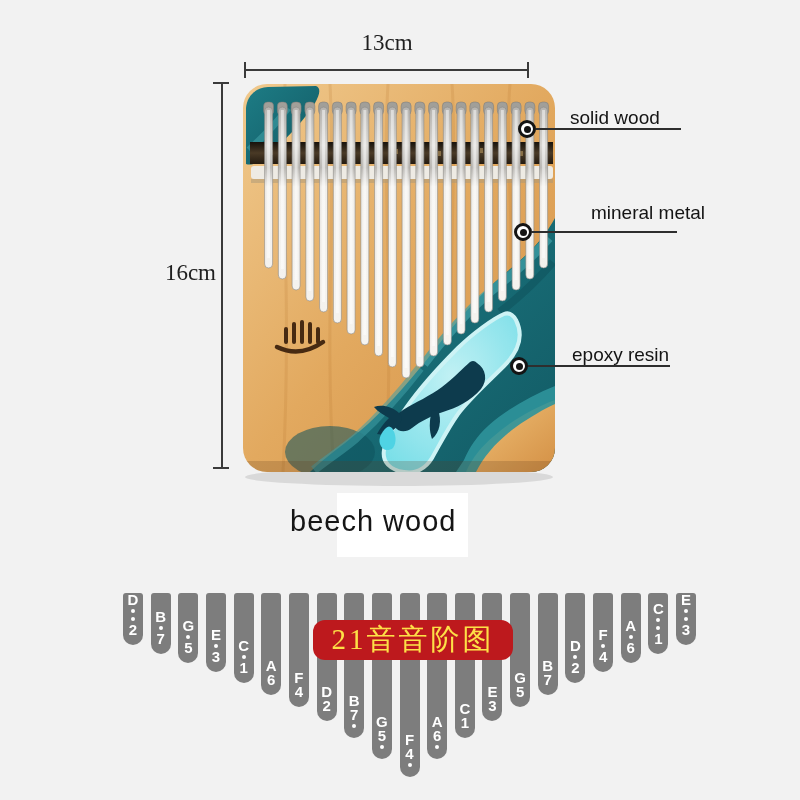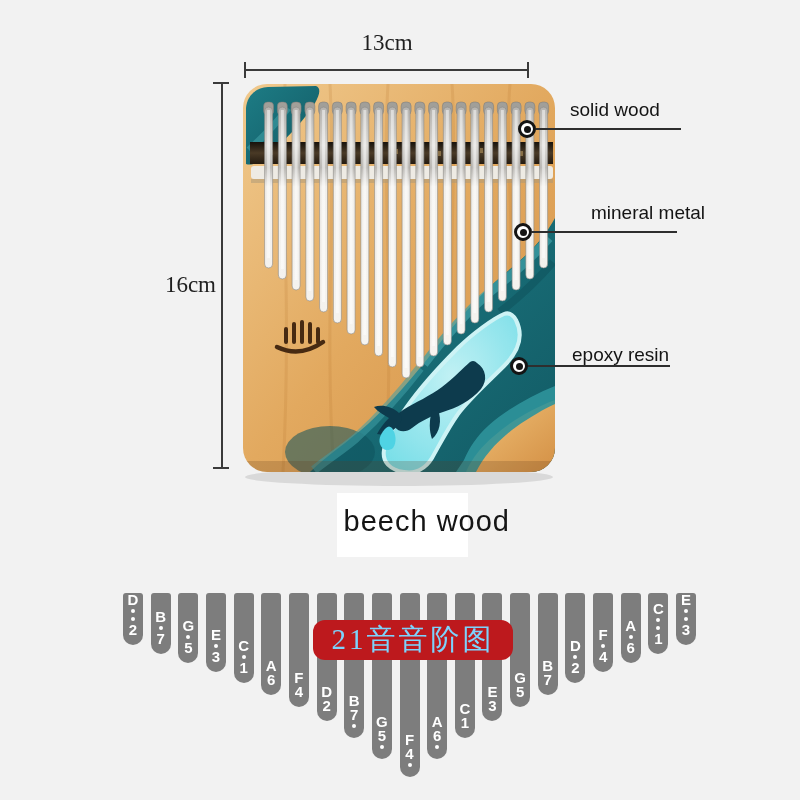--- a/index.html
+++ b/index.html
@@ -4,43 +4,43 @@
 <style>
   html,body{margin:0;padding:0;}
   body{width:800px;height:800px;overflow:hidden;font-family:"Liberation Sans",sans-serif;}
   #stage{position:relative;width:800px;height:800px;background:#f2f2f2;}
   .abs{position:absolute;}
 
   
   .dim-line{background:#3a3a3a;}
   .dim-label{color:#1f1f1f;font-family:"Liberation Serif",serif;font-size:23px;}
   #dim-w-label{left:327px;top:30px;width:120px;text-align:center;}
-  #dim-h-label{left:148px;top:272px;width:68px;text-align:right;}
+  #dim-h-label{left:148px;top:260px;width:68px;text-align:right;}
 
   
   .callout-label{color:#141414;font-size:19px;white-space:nowrap;}
   .callout-line{height:2px;background:#2e2e2e;}
   .callout-dot{width:12px;height:12px;border:3px solid #141414;border-radius:50%;background:#fff;
                display:flex;align-items:center;justify-content:center;}
   .callout-dot::after{content:"";width:7px;height:7px;border-radius:50%;background:#141414;}
 
   
   #material-panel{left:337px;top:493px;width:131px;height:64px;background:#ffffff;}
-  #material-label{left:290px;top:505px;width:220px;text-align:right;font-size:29px;color:#151515;
+  #material-label{left:290px;top:505px;width:220px;text-align:left;font-size:29px;color:#151515;
                   letter-spacing:1px;white-space:nowrap;}
 
   
   #scale-diagram{left:0;top:0;width:800px;height:800px;}
   .scale-tine{position:absolute;border-radius:3px 3px 10px 10px;display:flex;flex-direction:column;
               justify-content:flex-end;align-items:center;padding-bottom:8px;box-sizing:border-box;}
   .note-char{color:#fff;font-size:15px;font-weight:bold;line-height:14px;}
   .oct-dot{width:4px;height:4px;border-radius:50%;background:#fff;margin:2px 0;}
   #scale-badge{left:313px;top:620px;width:200px;height:40px;border-radius:12px;
                display:flex;align-items:center;justify-content:center;}
-  #scale-badge span{color:#7dd3fc;font-family:"Liberation Serif",serif;font-size:29px;
+  #scale-badge span{color:#fde047;font-family:"Liberation Serif",serif;font-size:29px;
                     letter-spacing:3px;white-space:nowrap;}
 </style>
 </head>
 <body>
 
 <div id="stage" style="background: rgb(242, 242, 242);">
 
   <svg class="abs" style="left:0;top:0;" width="800" height="580" viewBox="0 0 800 580">
     <defs>
       <linearGradient id="woodGrad" x1="0" y1="0" x2="1" y2="1">
@@ -207,21 +207,21 @@
   <div class="abs dim-line" style="left:244px;top:62px;width:2px;height:16px;"></div>
   <div class="abs dim-line" style="left:527px;top:62px;width:2px;height:16px;"></div>
 
   <div class="abs dim-label" id="dim-h-label">16cm</div>
   <div class="abs dim-line" style="left:221px;top:83px;width:2px;height:386px;"></div>
   <div class="abs dim-line" style="left:213px;top:82px;width:16px;height:2px;"></div>
   <div class="abs dim-line" style="left:213px;top:467px;width:16px;height:2px;"></div>
 
   <div class="abs callout-dot" style="left:518px;top:120px;"></div>
   <div class="abs callout-line" style="left:536px;top:128px;width:145px;"></div>
-  <div class="abs callout-label" style="left:570px;top:99px;">solid wood</div>
+  <div class="abs callout-label" style="left:570px;top:107px;">solid wood</div>
 
   <div class="abs callout-dot" style="left:514px;top:223px;"></div>
   <div class="abs callout-line" style="left:532px;top:231px;width:145px;"></div>
   <div class="abs callout-label" style="left:591px;top:202px;">mineral metal</div>
 
   <div class="abs callout-dot" style="left:510px;top:357px;"></div>
   <div class="abs callout-line" style="left:528px;top:365px;width:142px;"></div>
   <div class="abs callout-label" style="left:572px;top:344px;text-align:right;">epoxy resin</div>
 
   <div class="abs" id="material-panel"></div>

